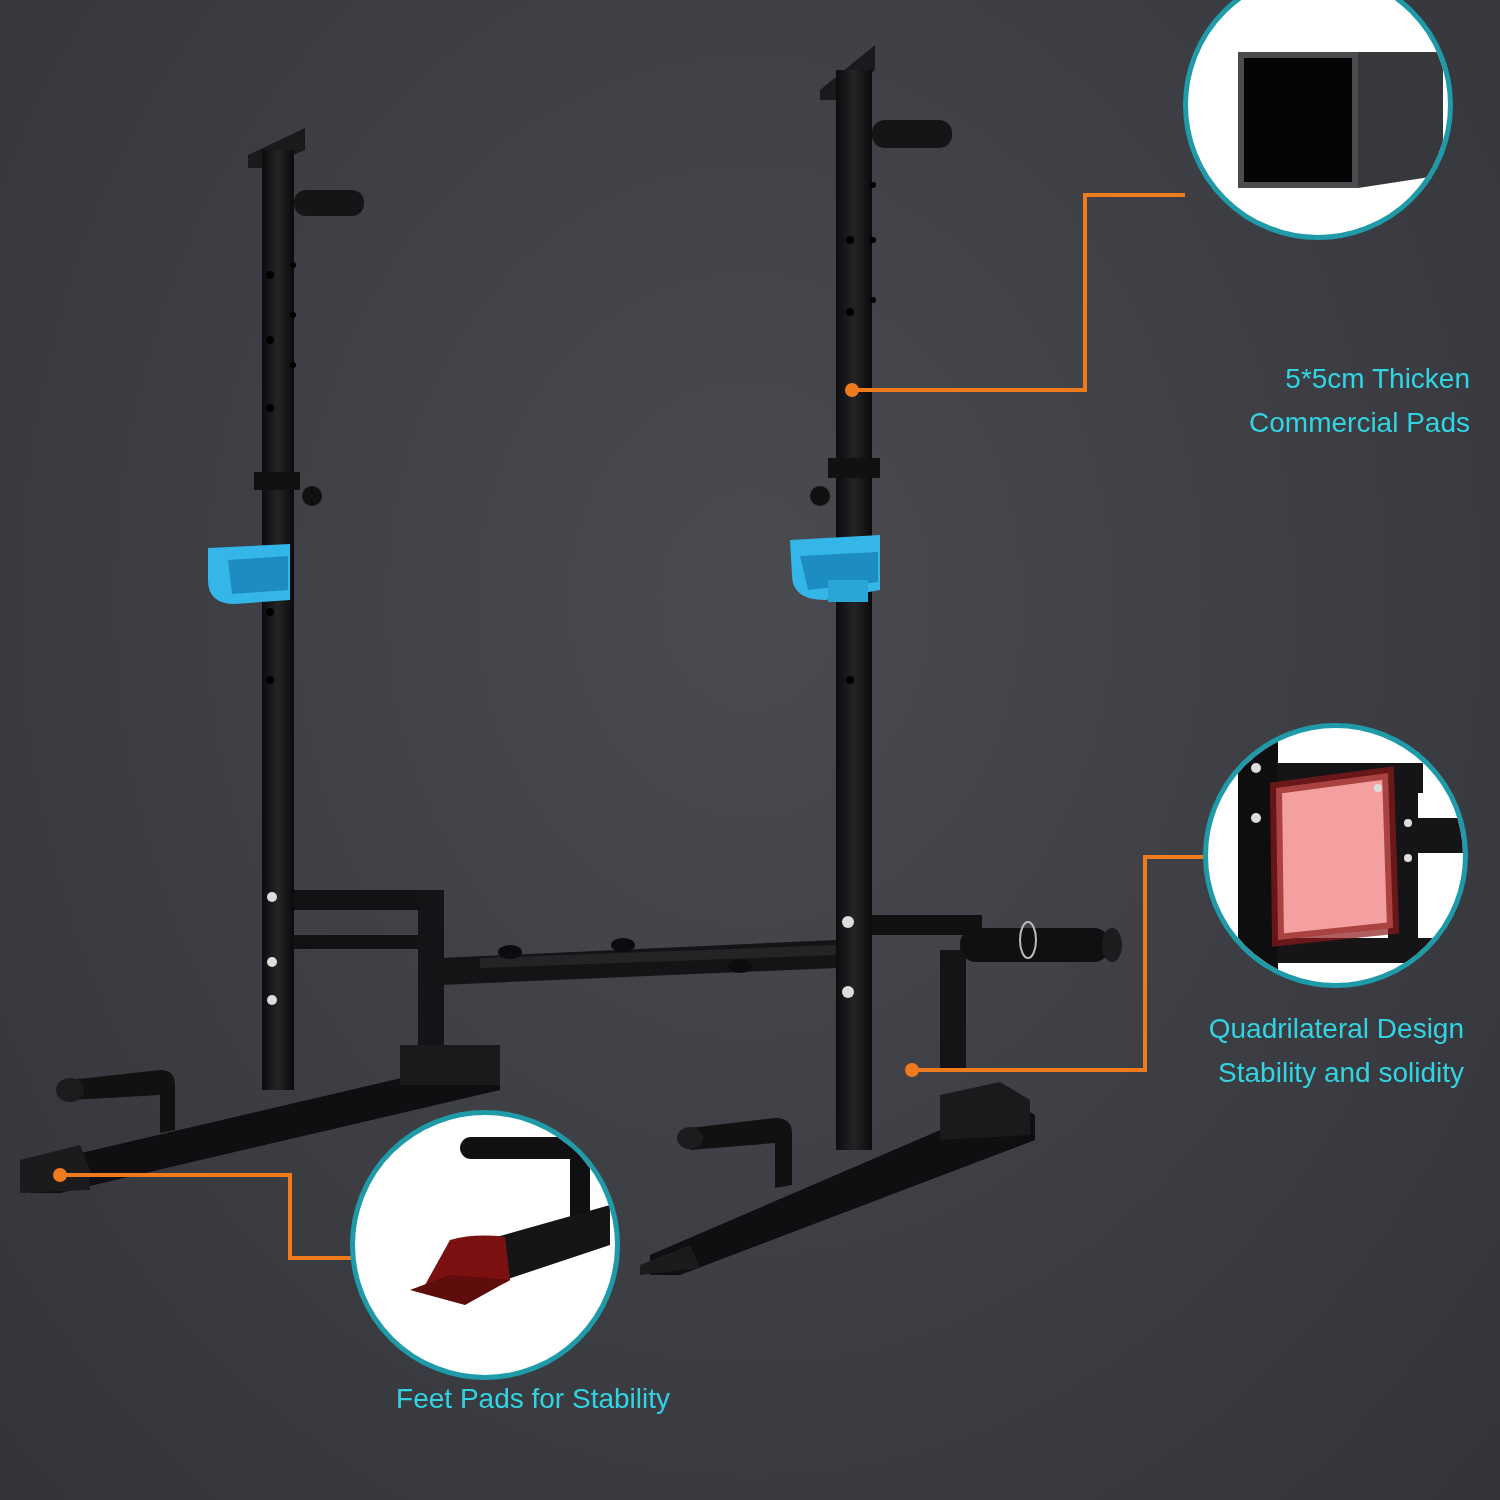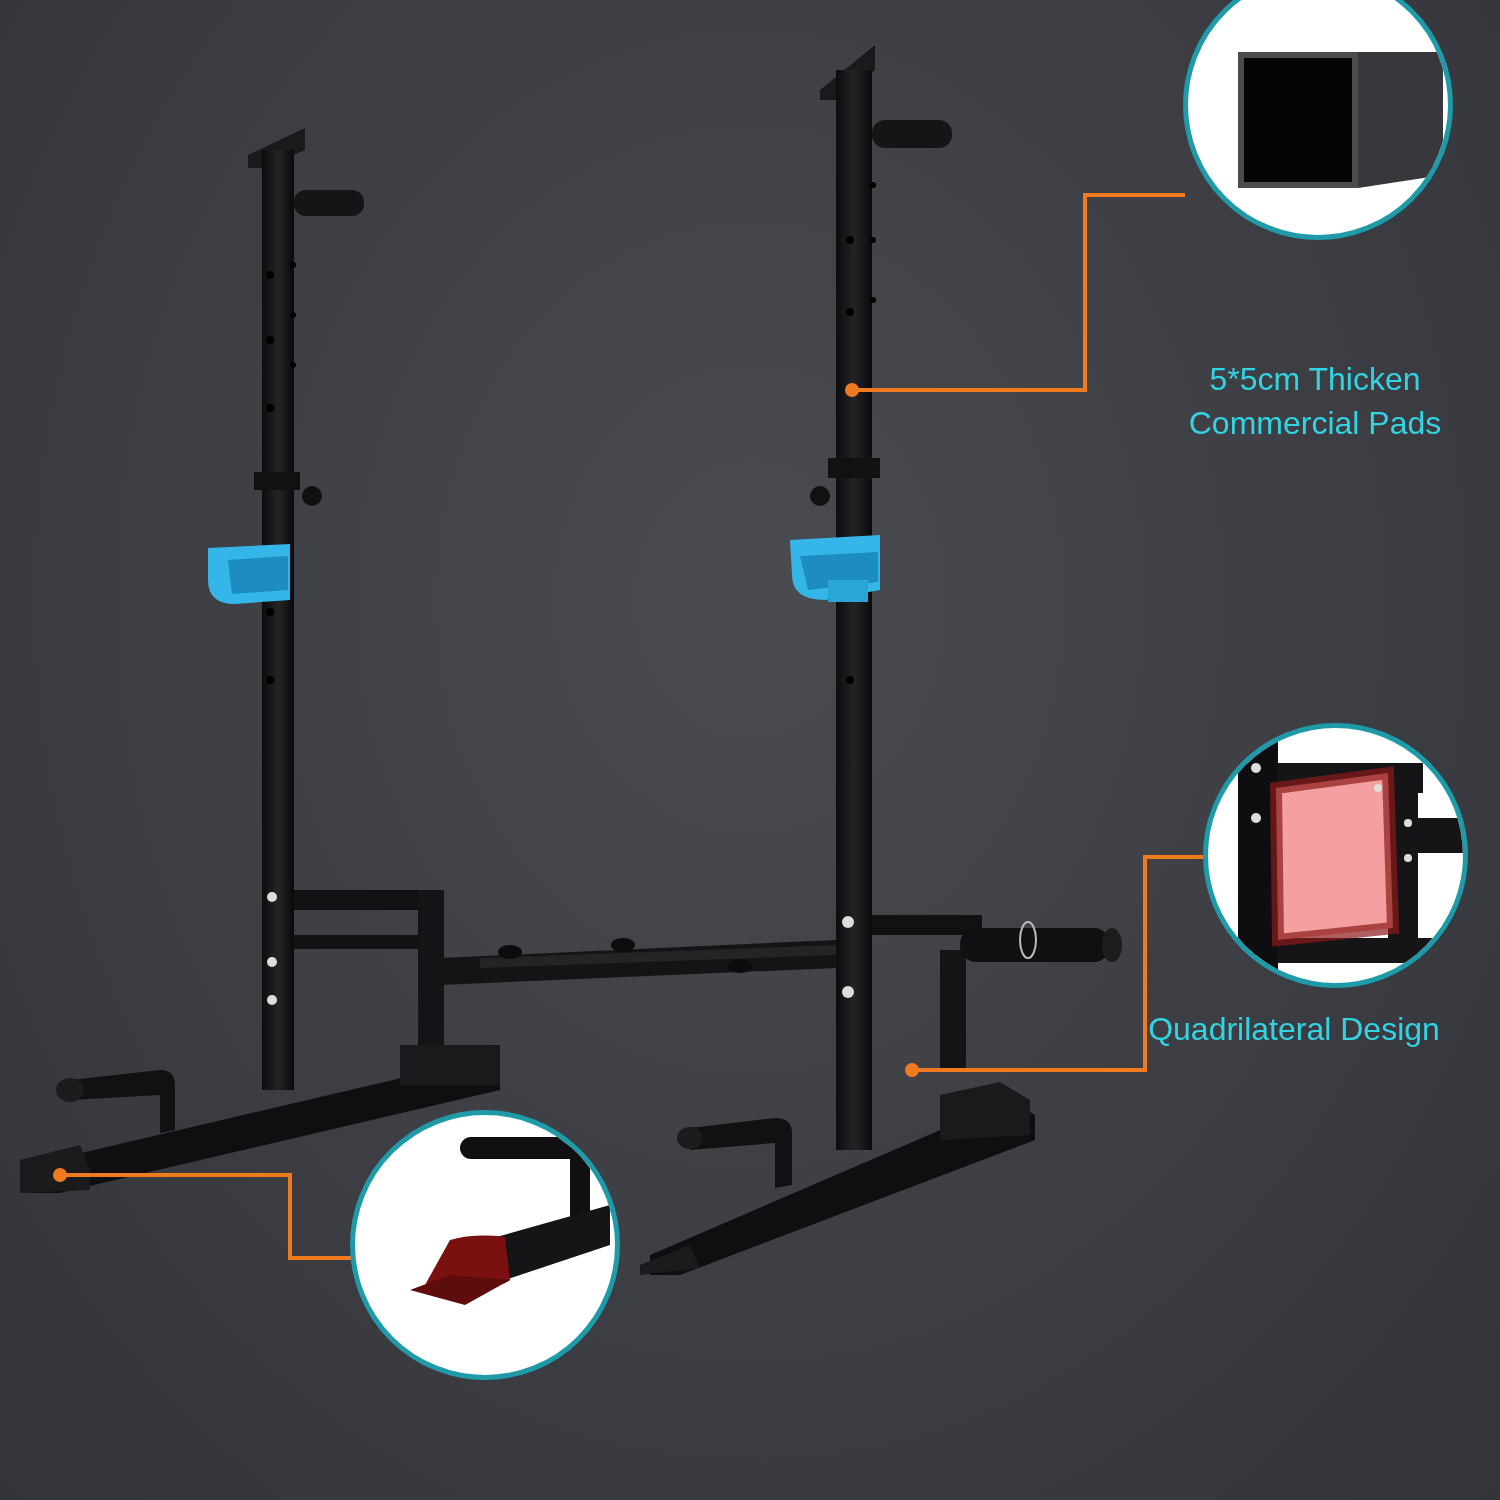--- a/index.html
+++ b/index.html
@@ -3,22 +3,22 @@
 <meta charset="utf-8">
 <style>
   html, body { margin:0; padding:0; }
   body {
     width:1500px; height:1500px; overflow:hidden; position:relative;
     background: radial-gradient(ellipse at 50% 40%, #4a4b50 0%, #3c3d42 60%, #33343a 100%);
     font-family: "Liberation Sans", sans-serif;
   }
   .scene { position:absolute; left:0; top:0; width:1500px; height:1500px; }
   .callout-text {
-    position:absolute; color:#32d4e4; font-size:32px; line-height:44px;
-    text-align:center; white-space:nowrap;
+    position:absolute; color:#32d4e4; font-size:28px; line-height:44px;
+    text-align:right; white-space:nowrap;
   }
   .bubble {
     position:absolute; border-radius:50%; background:#fff;
     border:5px solid #1f9aa8; overflow:hidden; box-sizing:border-box;
   }
 </style>
 </head>
 <body>
 
 <svg class="scene" viewBox="0 0 1500 1500" xmlns="http://www.w3.org/2000/svg">
@@ -153,25 +153,27 @@
         <circle cx="48" cy="40" r="5"></circle>
         <circle cx="48" cy="90" r="5"></circle>
         <circle cx="170" cy="60" r="4"></circle>
         <circle cx="200" cy="95" r="4"></circle>
         <circle cx="200" cy="130" r="4"></circle>
       </g>
   </svg>
 </div>
 <div class="callout-text" style="left:1124px; top:1007px; width:340px;">
   <div>Quadrilateral Design</div>
+  <div>Stability and solidity</div>
 </div>
 
 <div class="bubble" style="left:350px; top:1110px; width:270px; height:270px;">
   <svg width="260" height="260" viewBox="0 0 260 260">
     <rect x="105" y="22" width="140" height="22" rx="11" fill="#101012"></rect>
     <rect x="215" y="30" width="20" height="80" fill="#101012"></rect>
     <polygon points="95,135 255,90 255,130 120,175" fill="#151517"></polygon>
     <path d="M70,170 L95,125 Q120,118 150,122 L155,165 L150,168 L100,180 Z" fill="#7a1010"></path>
     <path d="M55,175 L95,160 L155,165 L110,190 Z" fill="#5e0c0c"></path>
   </svg>
 </div>
 <div class="callout-text" style="left:290px; top:1377px; width:380px;">
+  <div>Feet Pads for Stability</div>
 </div>
 
 </body></html>

